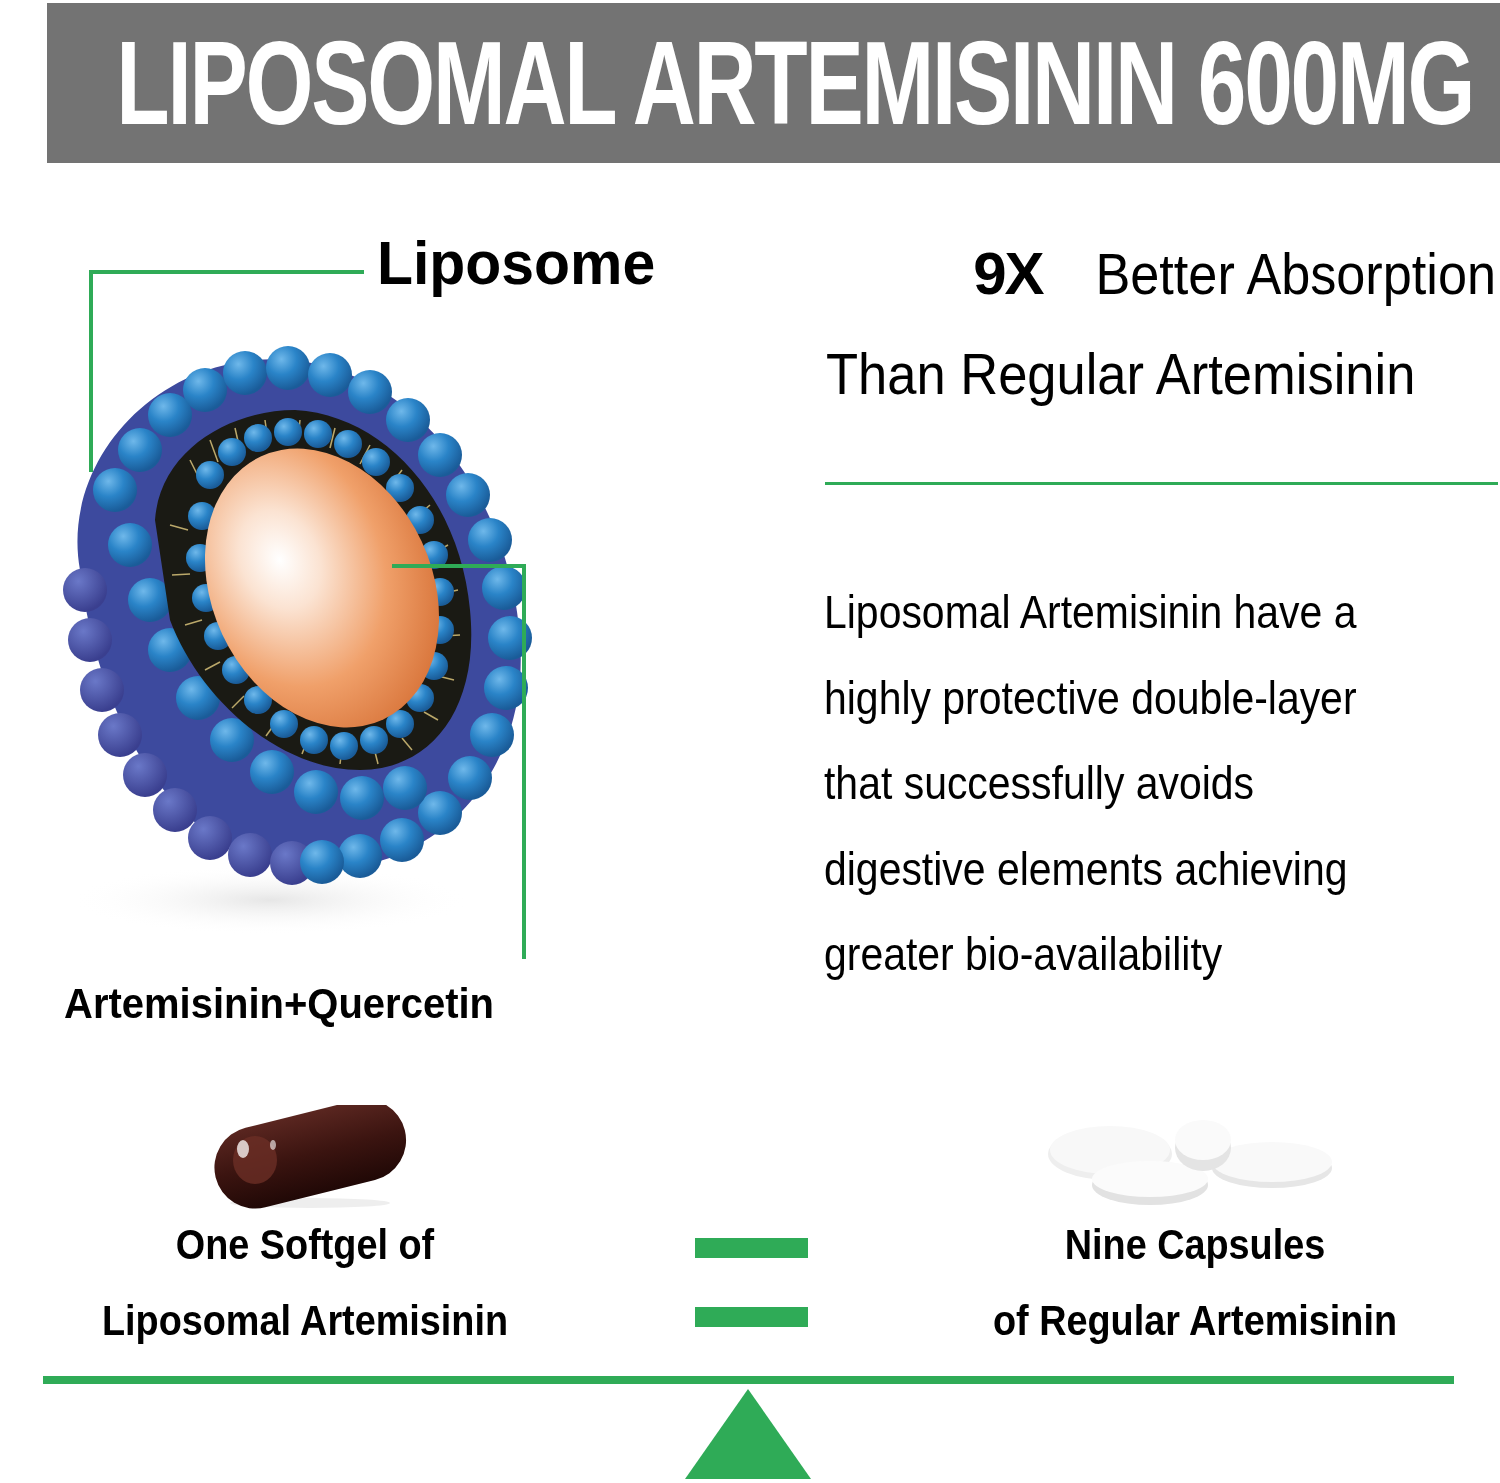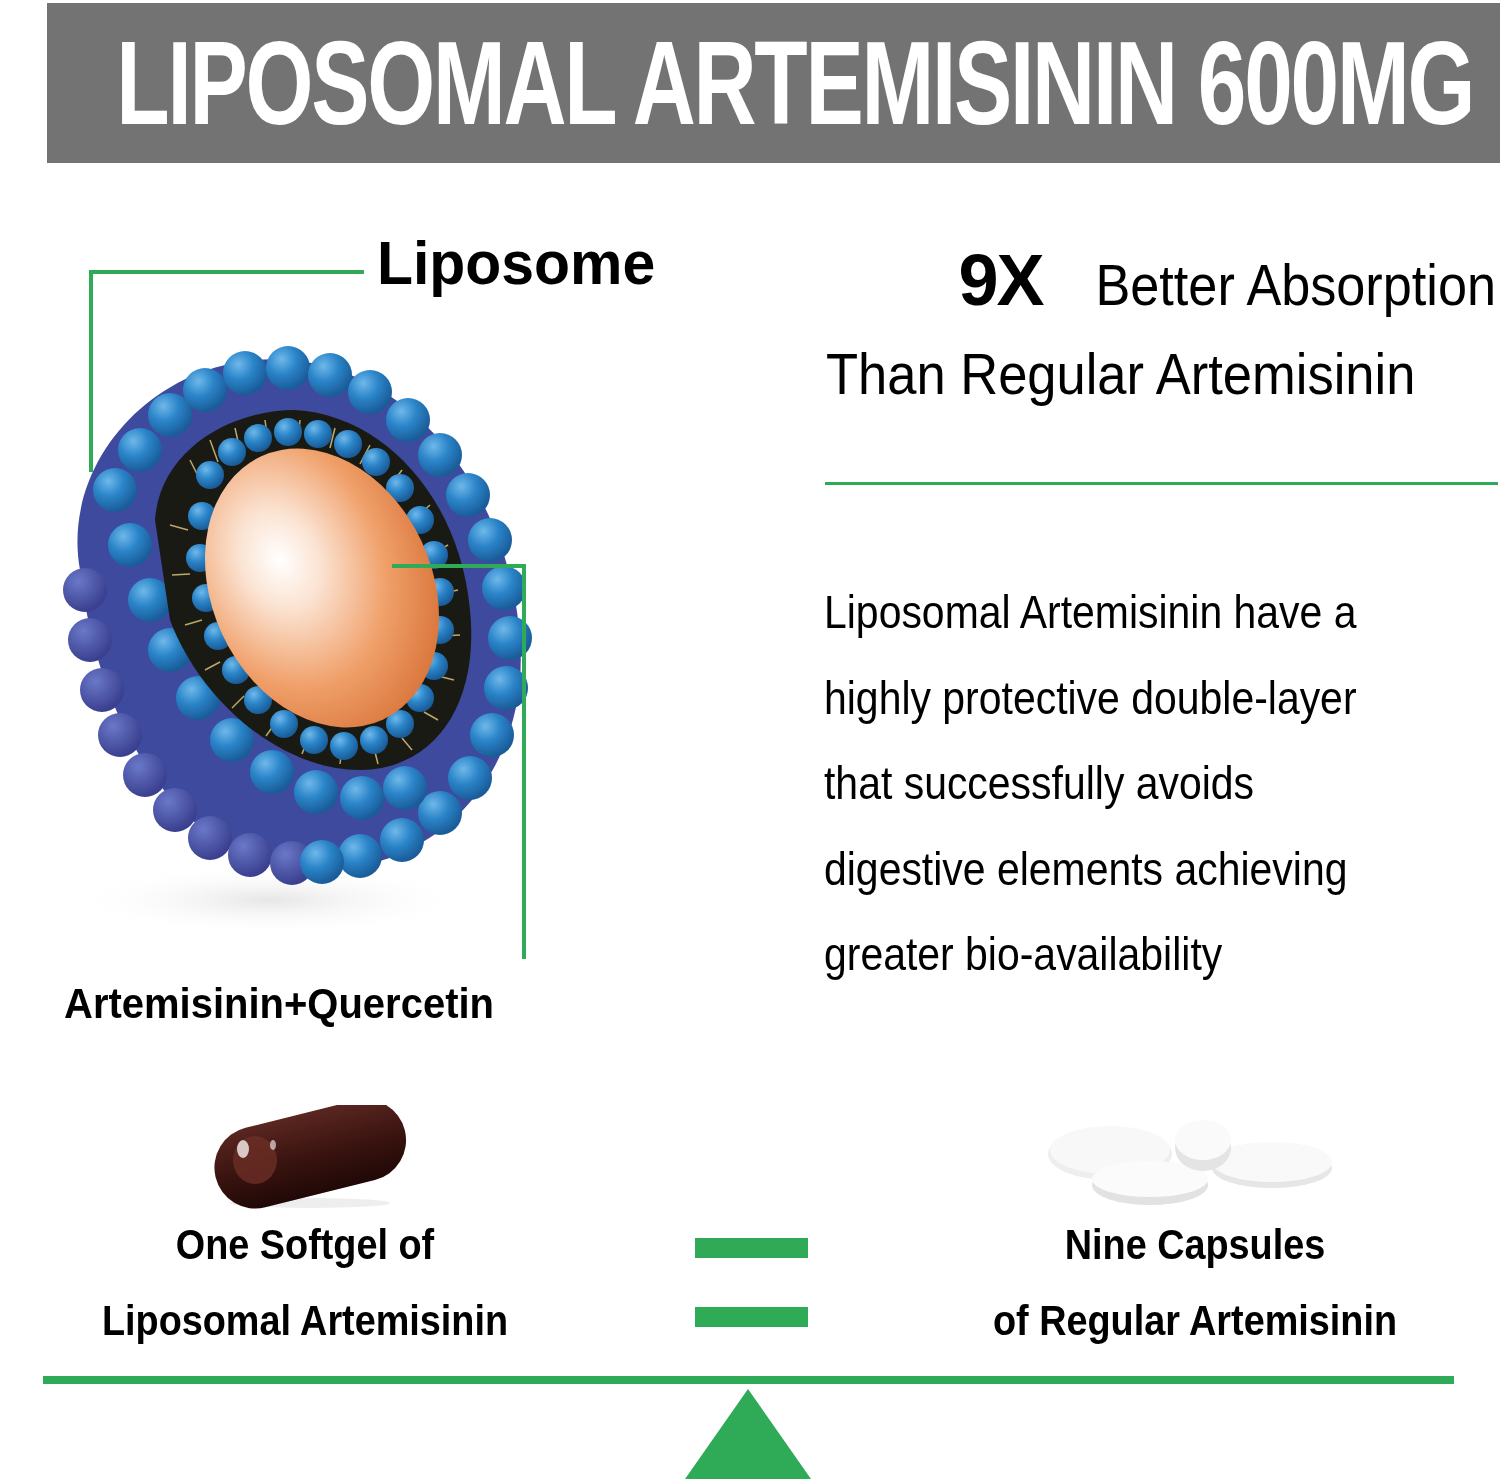--- a/index.html
+++ b/index.html
@@ -36,21 +36,21 @@
     }
 
     
     .liposome-svg { left: 40px; top: 340px; }
 
     
     .headline-1 {
       left: 820px; top: 244px; width: 676px; text-align: right; white-space: nowrap; line-height: 1;
     }
     .headline-1 .big {
-      font-size: 72px; font-weight: 700; letter-spacing: -2px; vertical-align: baseline;
+      font-size: 60px; font-weight: 700; letter-spacing: -2px; vertical-align: baseline;
     }
     .headline-1 .rest {
       font-size: 58px; font-weight: 400; transform: scaleX(0.9); display: inline-block;
       transform-origin: right bottom; margin-left: 4px;
     }
     .headline-2 {
       left: 826px; top: 345px; font-size: 58px; line-height: 1; white-space: nowrap;
       transform: scaleX(0.905); transform-origin: left top;
     }
     .divider { left: 825px; top: 482px; width: 673px; height: 3px; }

